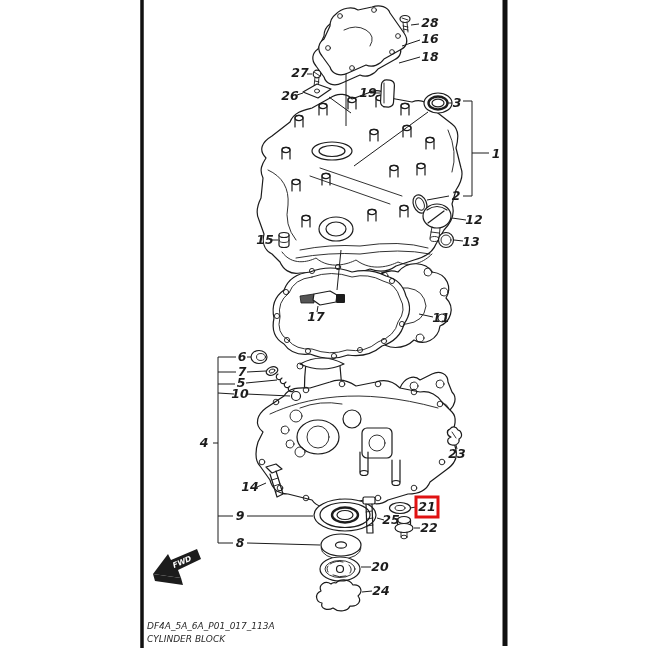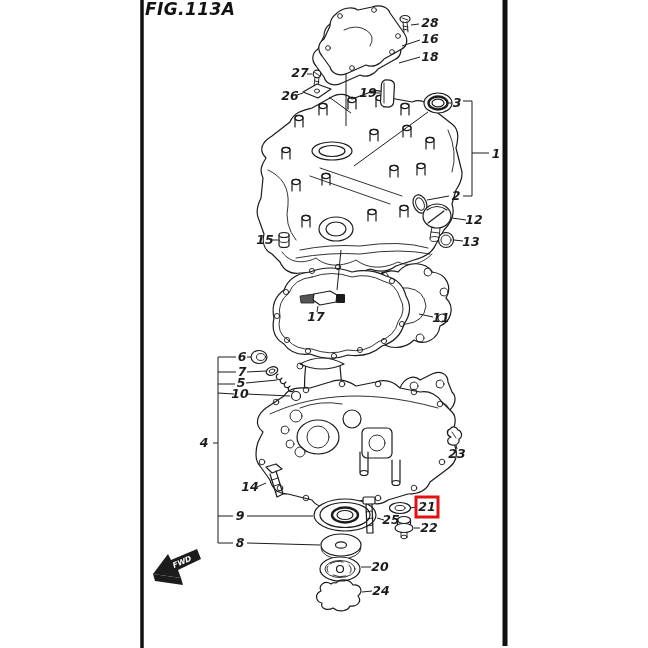--- a/index.html
+++ b/index.html
@@ -365,15 +365,18 @@
         <text x="391" y="524.2" class="callout">25</text>
         <rect x="416" y="497" width="22" height="20" class="hl-box"></rect>
         <text x="427" y="511.2" class="callout">21</text>
         <text x="429" y="532.2" class="callout">22</text>
         <text x="240" y="547.2" class="callout">8</text>
         <text x="380" y="571.2" class="callout">20</text>
         <text x="381" y="595.2" class="callout">24</text>
       </g>
   </svg>
 
-  <div class="title">FIG.113A</div>
-
+
+  <div class="footer">
+    <div>DF4A_5A_6A_P01_017_113A</div>
+    <div>CYLINDER BLOCK</div>
+  </div>
 </div>
 
 </body></html>

